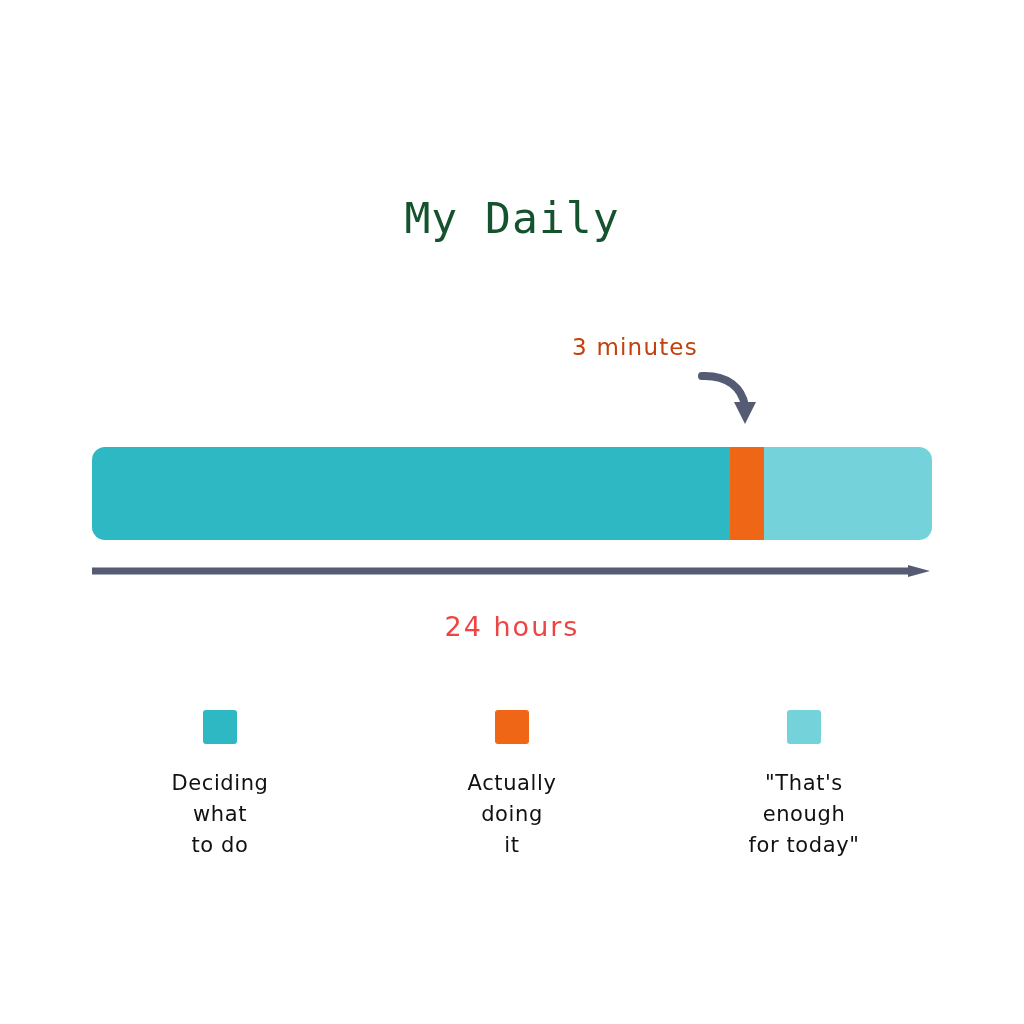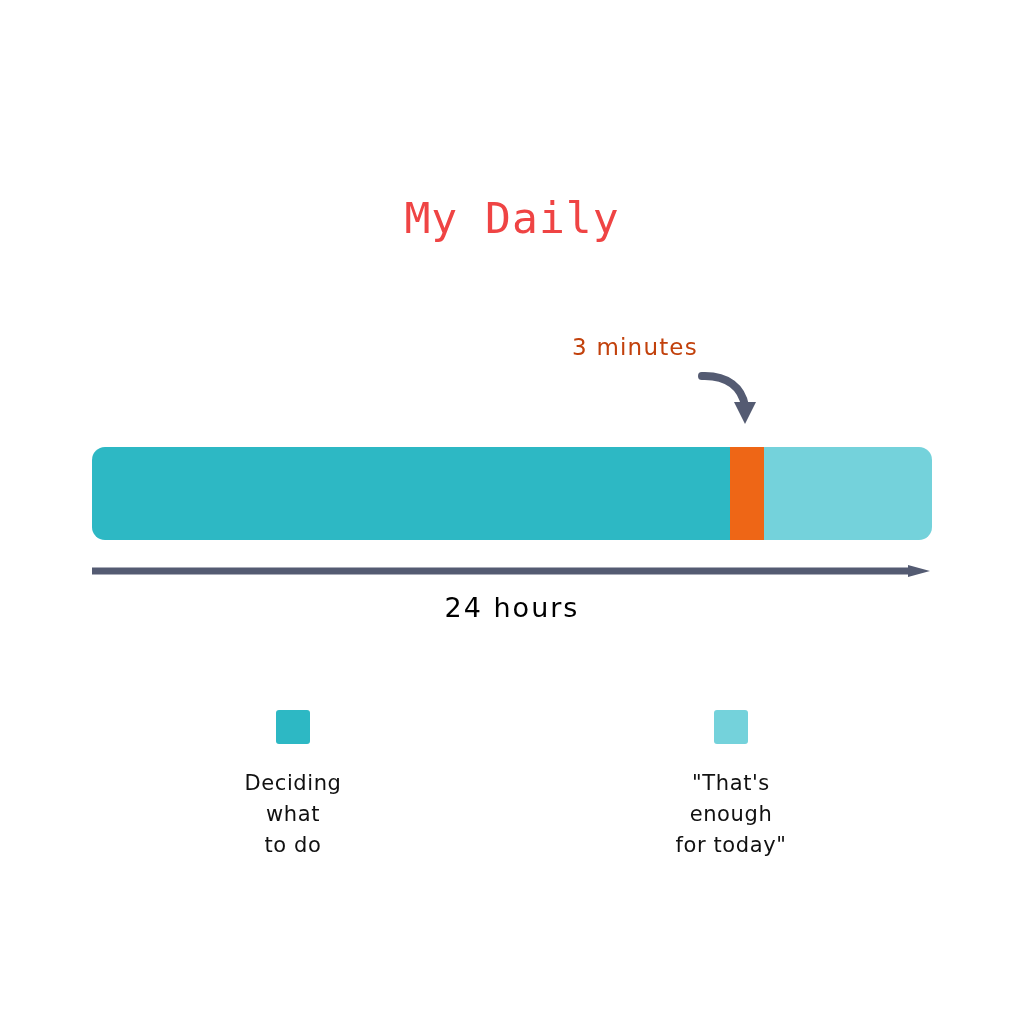--- a/index.html
+++ b/index.html
@@ -111,21 +111,21 @@
     font-size: 21px;
     line-height: 31px;
     letter-spacing: 0.6px;
     color: #111111;
     white-space: pre-line;
   }
 </style>
 </head>
 <body>
 
-<div id="title-block" style="color: #ef4444;">
+<div id="title-block" style="color: #14532d;">
   <span id="title-line-1">My Daily</span>
 </div>
 
 <div id="callout-label" style="color: #c2410c;">3 minutes</div>
 
 <div id="callout-arrow">
   <svg width="70" height="62" viewBox="0 0 70 62" xmlns="http://www.w3.org/2000/svg">
     <path d="M6 10 C 32 9, 46 22, 49 40" fill="none" stroke="#545B72" stroke-width="8" stroke-linecap="round"></path>
     <path d="M38 36 L60 36 L49 58 Z" fill="#545B72"></path>
   </svg>
@@ -137,28 +137,34 @@
   <div class="bar-seg" style="width: 20%; background: rgb(116, 210, 219);"></div>
 </div>
 
 <div id="axis-line">
   <svg width="840" height="12" viewBox="0 0 840 12" xmlns="http://www.w3.org/2000/svg">
     <line x1="0" y1="6" x2="820" y2="6" stroke="#545B72" stroke-width="7"></line>
     <path d="M816 0 L838 6 L816 12 Z" fill="#545B72"></path>
   </svg>
 </div>
 
-<div id="axis-label" style="color: #000000;">24 hours</div>
+<div id="axis-label" style="color: #ef4444; margin-top: 19px;">24 hours</div>
 
 <div id="legend">
   <div class="legend-item">
     <div class="legend-swatch" style="background: rgb(45, 184, 196);"></div>
     <div class="legend-label">Deciding
 what
 to do</div>
+  </div>
+  <div class="legend-item">
+    <div class="legend-swatch" style="background: rgb(238, 102, 22);"></div>
+    <div class="legend-label">Actually
+doing
+it</div>
   </div>
   <div class="legend-item">
     <div class="legend-swatch" style="background: rgb(116, 210, 219);"></div>
     <div class="legend-label">"That's
 enough
 for today"</div>
   </div>
 </div>
 
 </body></html>

